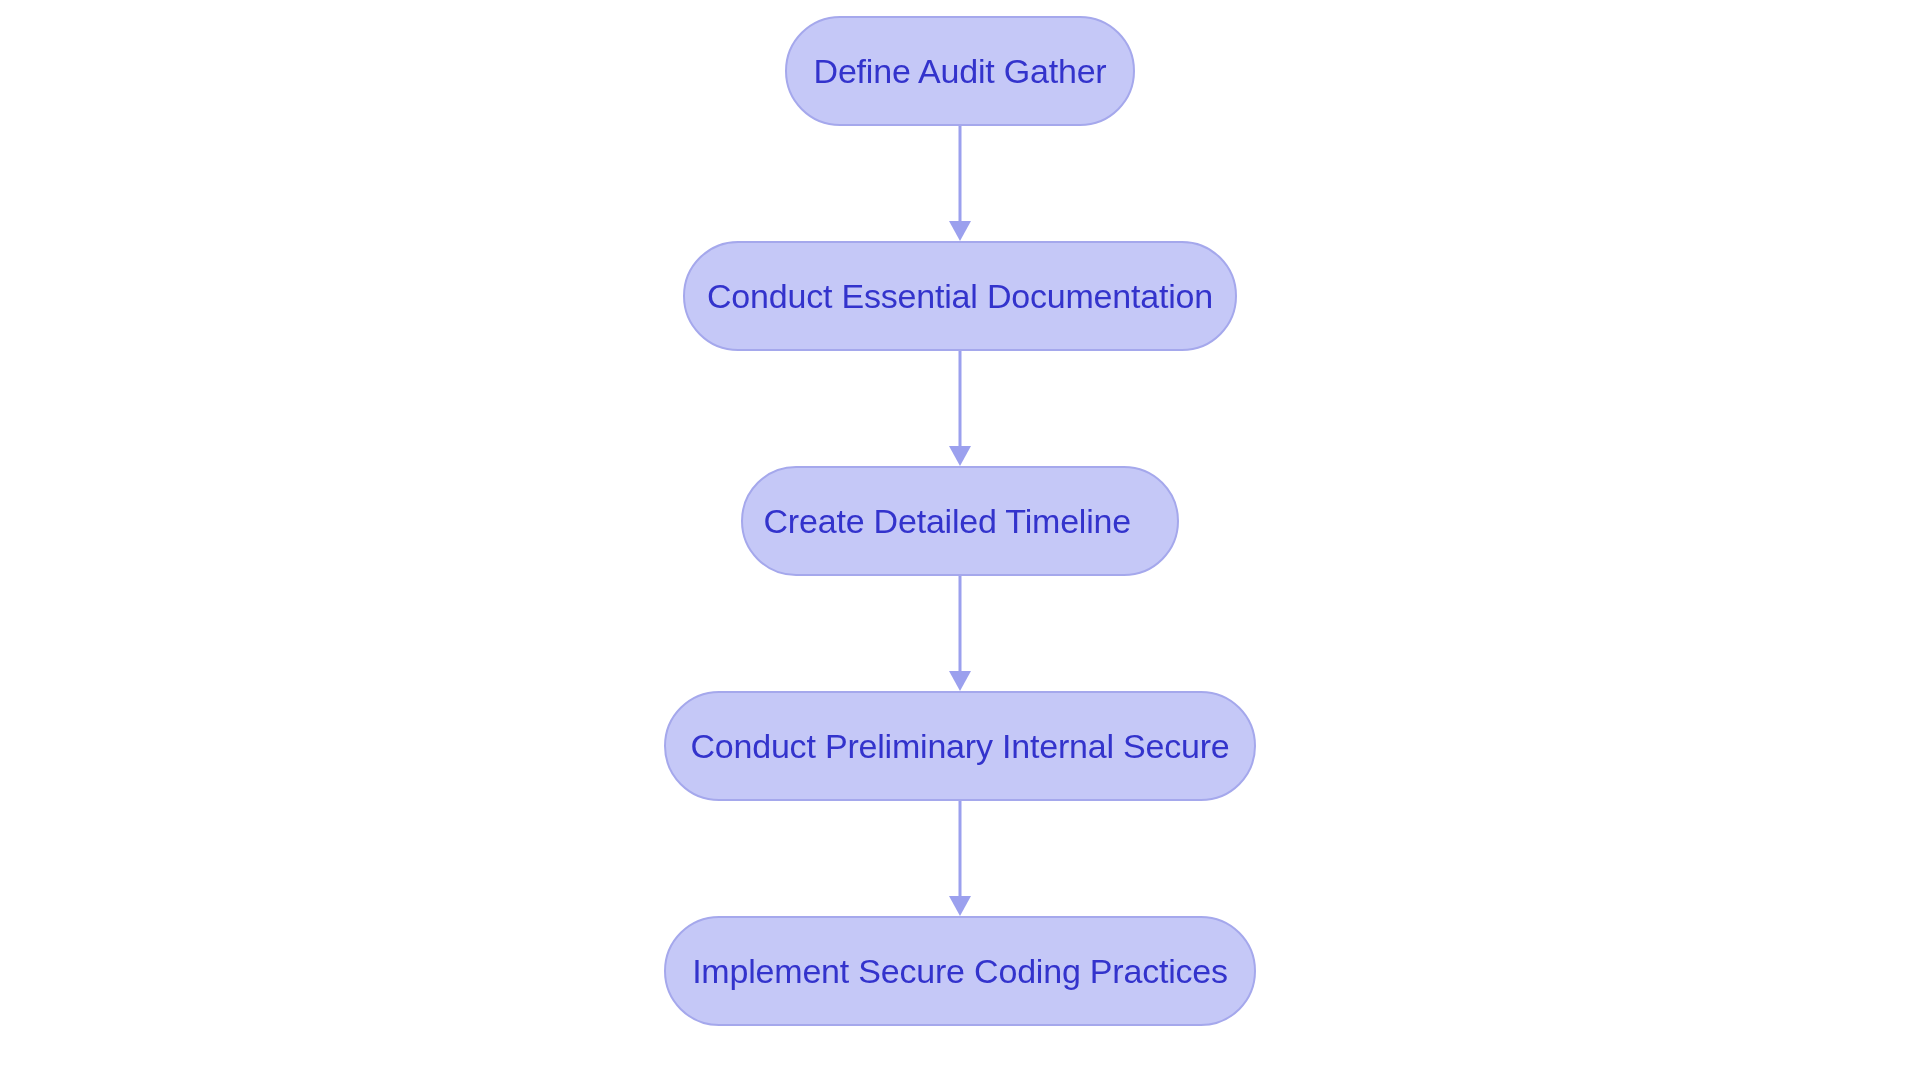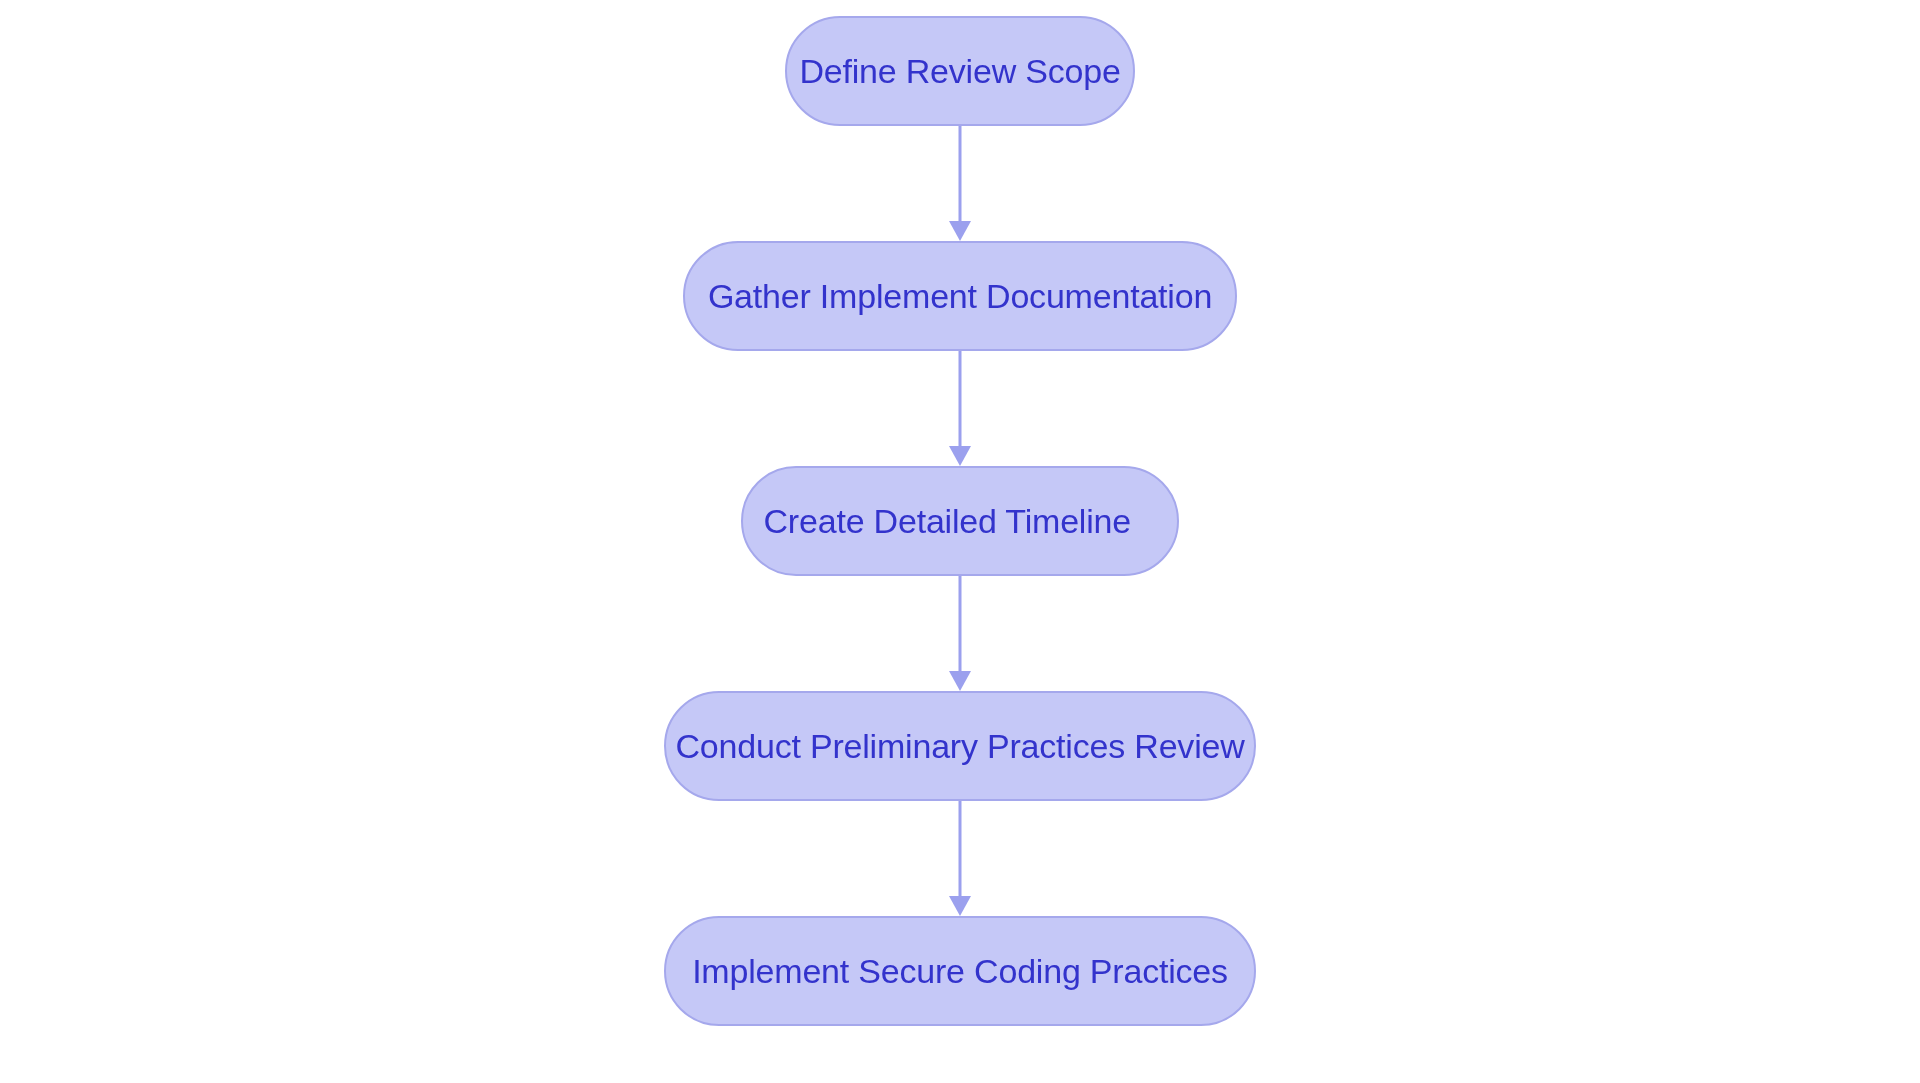--- a/index.html
+++ b/index.html
@@ -87,48 +87,48 @@
   .top-spacer { height: 16px; flex: 0 0 auto; width: 1px; }
 </style>
 </head>
 <body>
 
 <div id="flowchart-canvas">
 
   <div class="top-spacer"></div>
 
   <div class="flow-node node-w-0">
-    <span class="flow-node-label">Define Review Scope</span>
+    <span class="flow-node-label">Define Audit Gather</span>
   </div>
 
   <div class="flow-connector">
     <div class="connector-line"></div>
     <div class="connector-arrowhead"></div>
   </div>
 
   <div class="flow-node node-w-1">
-    <span class="flow-node-label">Gather Implement Documentation</span>
+    <span class="flow-node-label">Conduct Essential Documentation</span>
   </div>
 
   <div class="flow-connector">
     <div class="connector-line"></div>
     <div class="connector-arrowhead"></div>
   </div>
 
   <div class="flow-node node-w-2">
     <span class="flow-node-label">Create Detailed Timeline</span>
   </div>
 
   <div class="flow-connector">
     <div class="connector-line"></div>
     <div class="connector-arrowhead"></div>
   </div>
 
   <div class="flow-node node-w-3">
-    <span class="flow-node-label">Conduct Preliminary Practices Review</span>
+    <span class="flow-node-label">Conduct Preliminary Internal Secure</span>
   </div>
 
   <div class="flow-connector">
     <div class="connector-line"></div>
     <div class="connector-arrowhead"></div>
   </div>
 
   <div class="flow-node node-w-4">
     <span class="flow-node-label">Implement Secure Coding Practices</span>
   </div>

